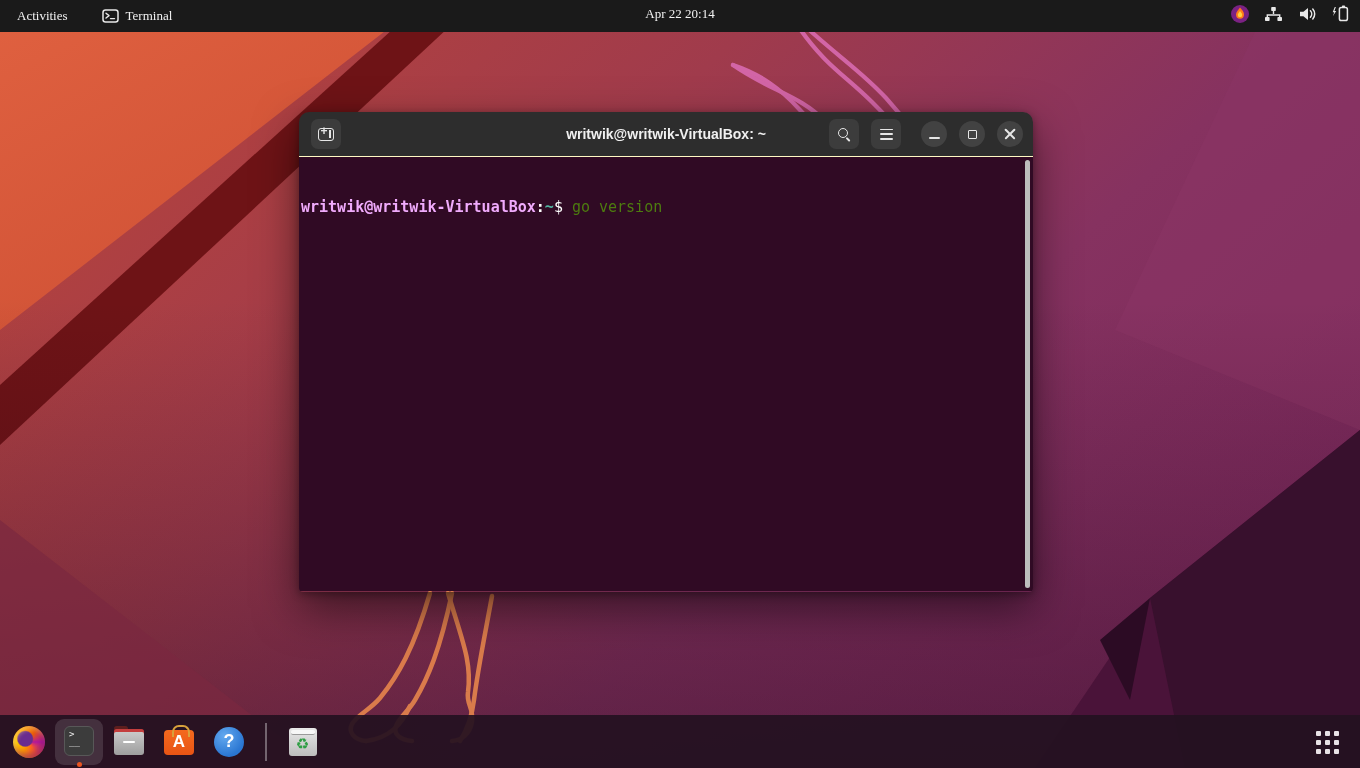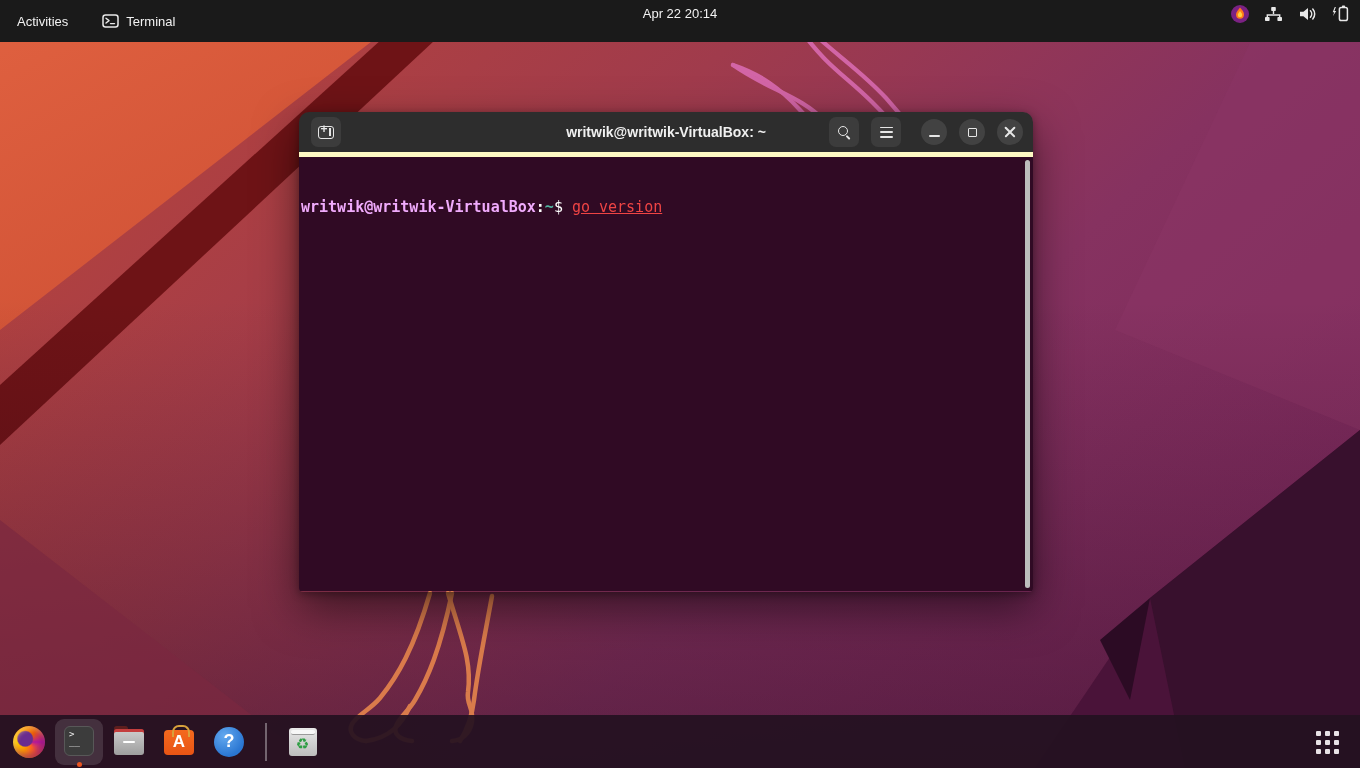--- a/index.html
+++ b/index.html
@@ -4,36 +4,36 @@
 <style>
   * { margin:0; padding:0; box-sizing:border-box; }
   html,body { width:1360px; height:768px; overflow:hidden; background:#000; }
   body { font-family:"Liberation Sans", sans-serif; }
   #screen { position:relative; width:1360px; height:768px; overflow:hidden; }
 
   
   #wallpaper { position:absolute; inset:0; }
 
   
-  #topbar { position:absolute; left:0; top:0; width:1360px; height:42px;
+  #topbar { position:absolute; left:0; top:0; width:1360px; height:32px;
     background:#1a1a1a; color:#f2f2f2; display:flex; align-items:center; z-index:50;
-    font-size:13px; }
+    font-size:13px;font-family:Liberation Serif, serif; }
   .tb-left { display:flex; align-items:center; gap:34px; padding-left:17px; }
   .tb-item { display:flex; align-items:center; gap:7px; height:27px; cursor:default; }
   .tb-center { position:absolute; left:0; right:0; top:0; height:27px;
     display:flex; align-items:center; justify-content:center; pointer-events:none; }
   .tb-right { position:absolute; right:10px; top:0; height:27px; display:flex; align-items:center; gap:13px; }
   .tb-right svg { display:block; }
 
   
   #term-window { position:absolute; left:299px; top:112px; width:734px; height:480px;
     border-radius:10px 10px 4px 4px; box-shadow:0 16px 44px rgba(0,0,0,.5), 0 2px 8px rgba(0,0,0,.35);
     z-index:20; overflow:hidden; }
   #term-header { position:relative; height:45px; background:#2d2d2d;
-    display:flex; align-items:center; border-bottom:5px solid #fef9c3; }
+    display:flex; align-items:center; border-bottom:1px solid #fef9c3; }
   .hdr-title { position:absolute; left:0; right:0; text-align:center; color:#f0f0f0;
     font-weight:bold; font-size:14px; pointer-events:none; }
   .hdr-btn { width:30px; height:30px; border-radius:7px; background:#3c3c3c;
     display:flex; align-items:center; justify-content:center; cursor:pointer; }
   .hdr-circle { width:26px; height:26px; border-radius:50%; background:#424242;
     display:flex; align-items:center; justify-content:center; cursor:pointer; }
   #btn-newtab { position:absolute; left:12px; }
   .hdr-right { position:absolute; right:10px; display:flex; align-items:center; gap:12px; }
   .gap-lg { margin-right:8px; }
 
@@ -58,21 +58,21 @@
 
   
   #term-body { position:relative; height:434px; background:#300a24; padding:5px 14px 0 2px;
     font-family:"DejaVu Sans Mono","Liberation Mono",monospace; font-size:15px; line-height:18px;
     white-space:pre; cursor:text; }
   .t-line { color:#ffffff; }
   .p-user { color:#f0abfc; font-weight:bold; }
   .p-colon { color:#ffffff; font-weight:bold; }
   .p-path { color:#4fb3a0; font-weight:bold; }
   .p-dollar { color:#ffffff; }
-  .t-cmd { color:#ef4444; padding-left:9px;text-decoration:underline; }
+  .t-cmd { color:#4d7c0f; padding-left:9px; }
   .cursor-box { display:inline-block; width:9px; height:16px; border:1.6px solid #eeeeee;
     vertical-align:-3px; margin-left:9px; }
   #scrollbar { position:absolute; right:3px; top:3px; bottom:3px; width:5px;
     background:#bdbdbd; border-radius:3px; cursor:pointer; }
 
   
   #dock { position:absolute; left:0; bottom:0; width:1360px; height:53px;
     background:rgba(36,17,32,0.93); z-index:50; display:flex; align-items:center; }
   .dock-items { display:flex; align-items:center; gap:18px; padding-left:13px; }
   .dock-icon { position:relative; width:32px; height:32px; cursor:pointer; }

